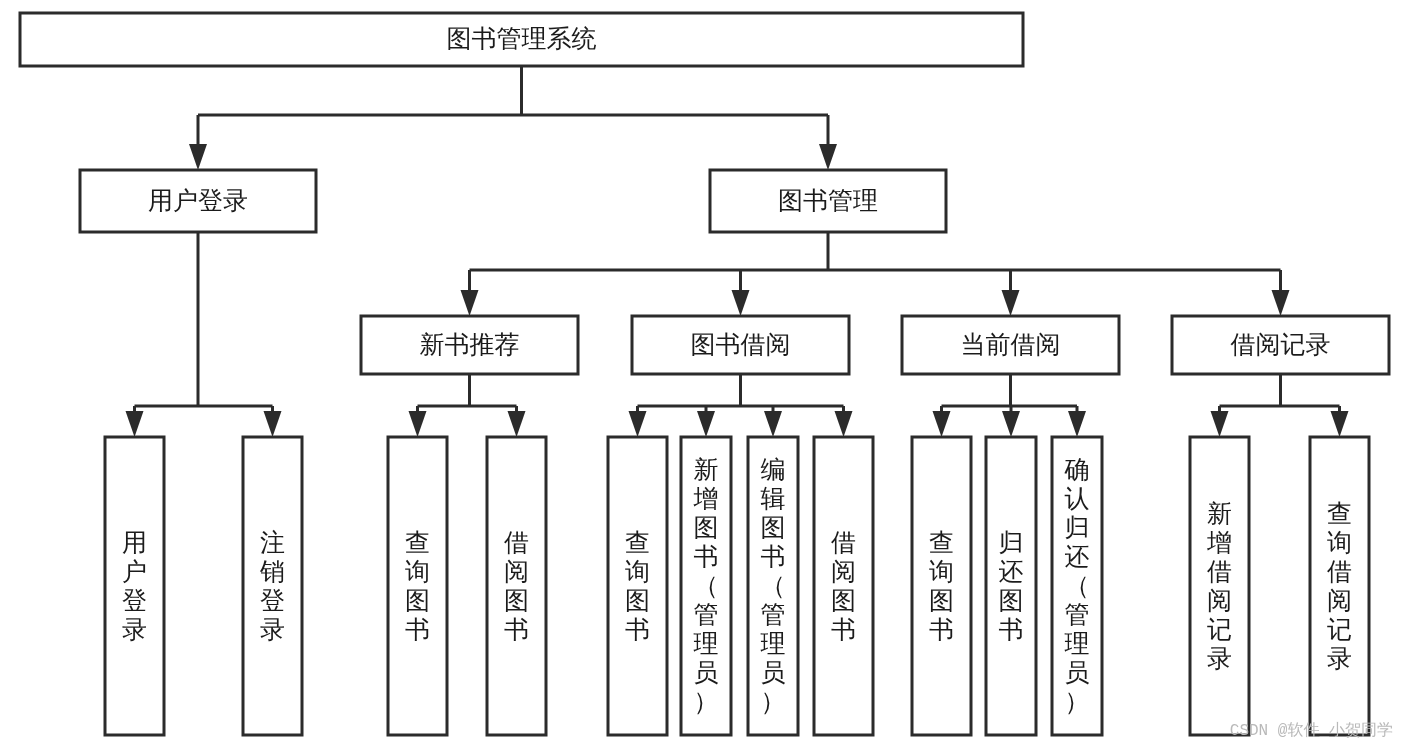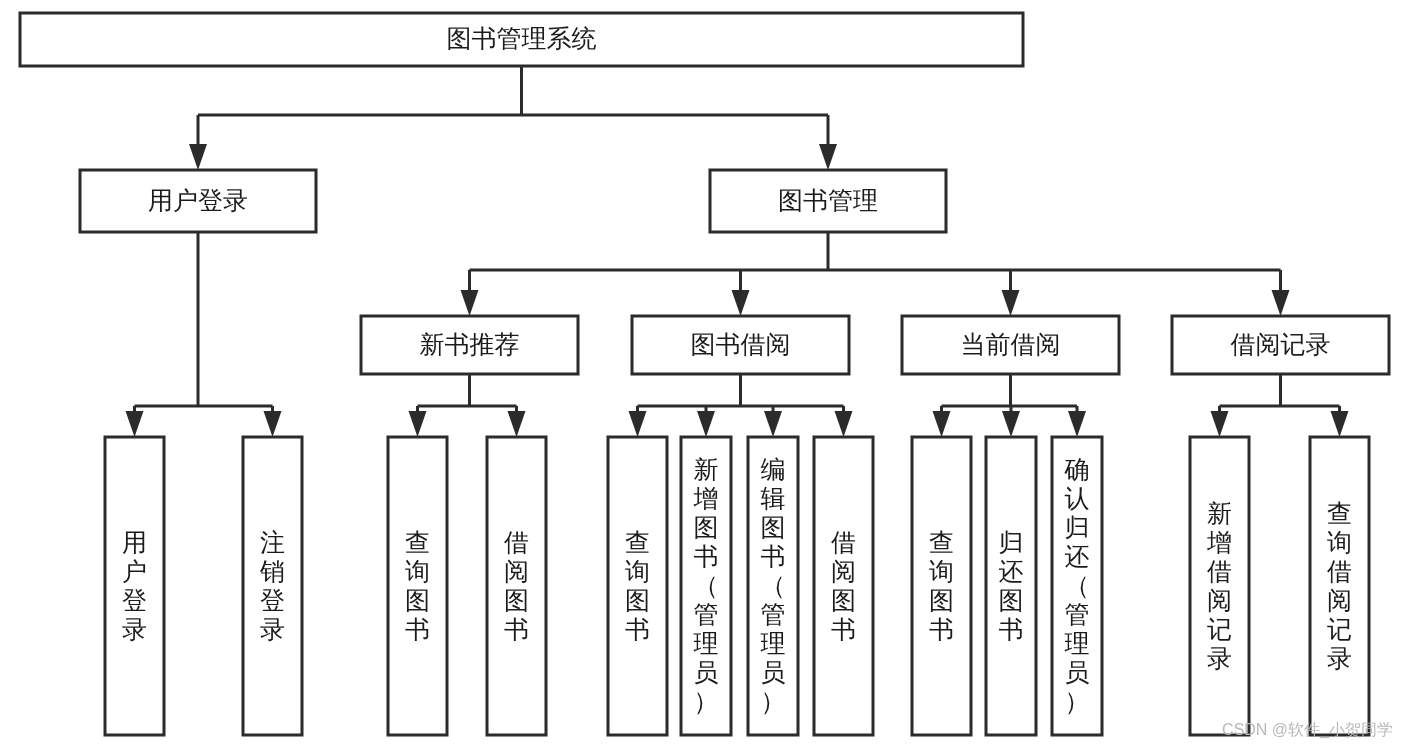--- a/index.html
+++ b/index.html
@@ -55,21 +55,21 @@
   .node-label-v {
     fill: #1b1b1b;
     font-family: "Liberation Sans", "DejaVu Sans", sans-serif;
     font-size: 25px;
     text-anchor: middle;
   }
   .watermark-text {
     position: absolute;
     right: 12px;
     bottom: 6px;
-    font-family: Liberation Sans, sans-serif;
+    font-family: Liberation Mono, monospace;
     font-size: 16px;
     color: #b9b9b9;
     white-space: nowrap;
     user-select: none;
   }
 </style>
 </head>
 <body>
 
 <div id="diagram-root">

